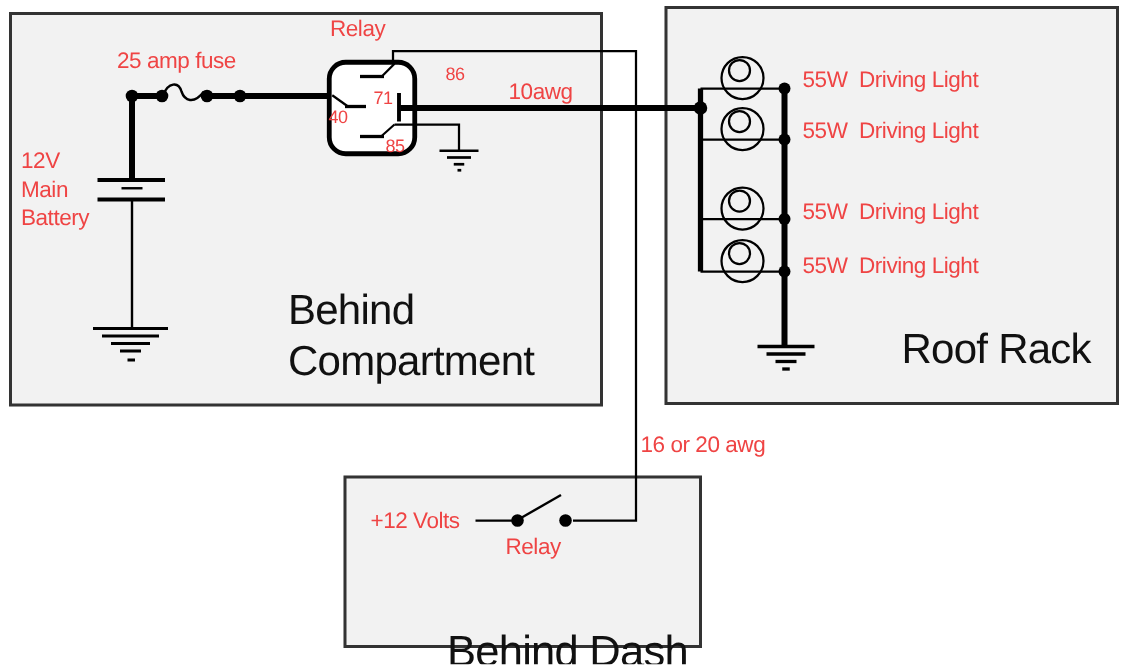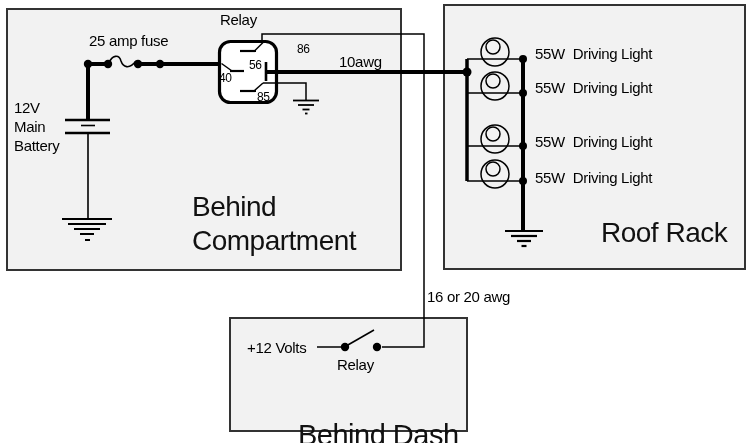--- a/index.html
+++ b/index.html
@@ -4,21 +4,21 @@
 <style>
   html,body{margin:0;padding:0;background:#ffffff;}
   #stage{
     position:relative;width:756px;height:443px;background:#ffffff;
     font-family:"Liberation Sans", sans-serif;color:#000;overflow:hidden;
   }
   .zone{
     position:absolute;background:#f2f2f2;border:2px solid #333333;box-sizing:border-box;
   }
   #svgwires{position:absolute;left:0;top:0;width:756px;height:443px;}
-  .lbl{position:absolute;white-space:nowrap;color:#000000;}
+  .lbl{position:absolute;white-space:nowrap;color:#ef4444;}
   .sm{font-size:15px;letter-spacing:-0.3px;}
   .pin{font-size:12px;letter-spacing:-0.3px;}
   .big{font-size:28px;letter-spacing:-0.5px;color:#111;}
   .pre{white-space:pre;}
   .battery-text{text-align:left;line-height:19px;width:62px;white-space:normal;}
   .battery-text span{display:block;}
   .engine-title{width:200px;white-space:normal;line-height:34px;}
 </style>
 </head>
 <body>
@@ -124,30 +124,30 @@
         <path d="M347,345.5 L374,330" stroke-width="1.6"></path>
       </g>
       <g fill="#000" stroke="none">
         <circle cx="345" cy="347" r="4.2"></circle>
           <circle cx="377" cy="347" r="4.2"></circle>
       </g>
     </g>
   </svg>
 
   <div class="lbl sm" style="left:220px;top:11px;">Relay</div>
-  <div class="lbl sm" style="left:89px;top:32px;">25 amp fuse</div>
+  <div class="lbl sm" style="left:78px;top:32px;">25 amp fuse</div>
 
   <div class="lbl sm battery-text" style="left:14px;top:98px;">
     <span>12V</span>
     <span>Main</span>
     <span>Battery</span>
   </div>
 
   <div class="lbl pin" style="left:257px;top:42px;padding-left:40px;">86</div>
-  <div class="lbl pin" style="left:249px;top:58px;">56</div>
+  <div class="lbl pin" style="left:249px;top:58px;">71</div>
   <div class="lbl pin" style="left:219px;top:71px;">40</div>
   <div class="lbl pin" style="left:257px;top:90px;">85</div>
 
   <div class="lbl big engine-title" style="left:192px;top:190px;">Behind Compartment</div>
 
   <div class="lbl sm" style="left:339px;top:53px;">10awg</div>
   <div class="lbl sm" style="left:427px;top:288px;">16 or 20 awg</div>
 
   <div class="lbl sm pre" style="left:535px;top:45px;">55W  Driving Light</div>
   <div class="lbl sm pre" style="left:535px;top:79px;">55W  Driving Light</div>

